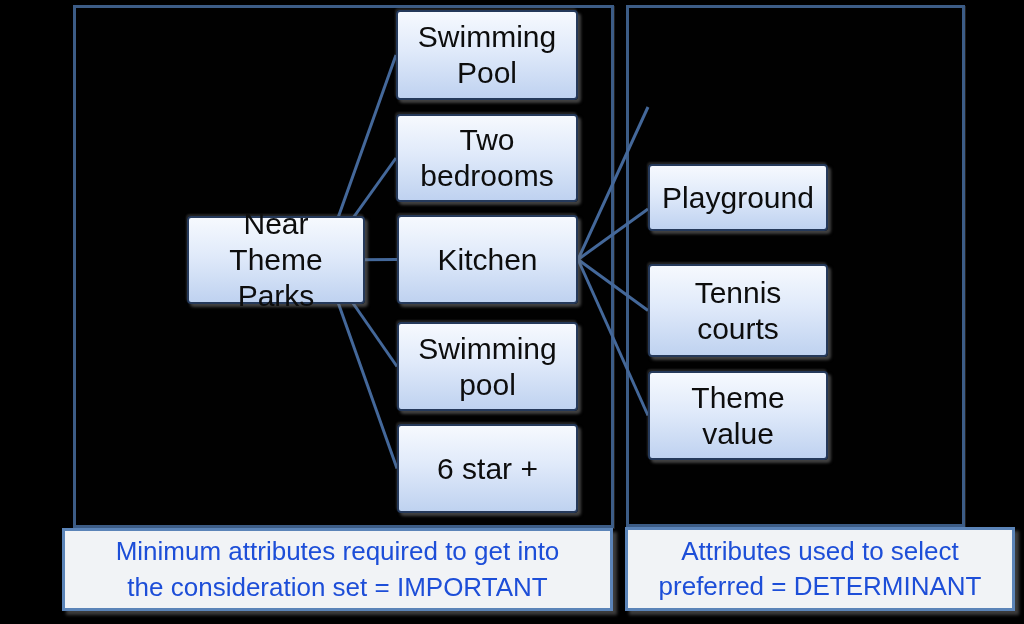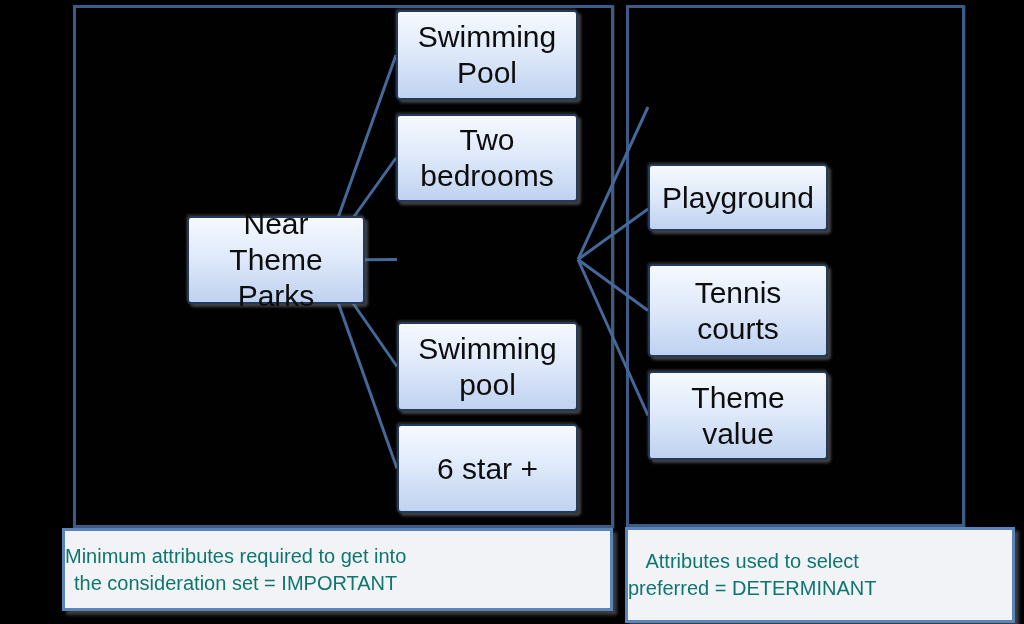--- a/index.html
+++ b/index.html
@@ -64,33 +64,33 @@
   .n-r0   { left: 648px; top: 62px;  width: 180px; height: 90px; }
   .n-r1   { left: 648px; top: 164px; width: 180px; height: 67px; align-items: center; }
   .n-r2   { left: 648px; top: 264px; width: 180px; height: 93px; }
   .n-r3   { left: 648px; top: 371px; width: 180px; height: 89px; }
 
   .caption {
     position: absolute;
     box-sizing: border-box;
     display: flex;
     align-items: center;
-    justify-content: flex-start;
+    justify-content: center;
     text-align: center;
     background: var(--caption-bg, #f1f3f6);
     border: 3px solid var(--caption-border, #5b84b8);
     box-shadow: 4px 4px 3px rgba(110,110,110,0.55);
     z-index: 4;
-    font-size: 20px;
+    font-size: 26px;
     line-height: 1.35;
     white-space: pre-line;
-    color: #0f766e;
+    color: #1d4ed8;
   }
   .caption-left  { left: 62px;  top: 528px; width: 551px; height: 83px; }
-  .caption-right { left: 625px; top: 527px; width: 390px; height: 96px; }
+  .caption-right { left: 625px; top: 527px; width: 390px; height: 84px; }
 </style>
 </head>
 <body>
 
 <div class="stage">
 
   <div class="panel panel-left"></div>
   <div class="panel panel-right"></div>
 
   <svg class="connectors" viewBox="0 0 1024 624" xmlns="http://www.w3.org/2000/svg">
@@ -111,20 +111,23 @@
   </div>
 
   <div class="node n-m0">
     <span>Swimming
 Pool</span>
   </div>
   <div class="node n-m1">
     <span>Two
 bedrooms</span>
   </div>
+  <div class="node n-m2">
+    <span>Kitchen</span>
+  </div>
   <div class="node n-m3">
     <span>Swimming
 pool</span>
   </div>
   <div class="node n-m4">
     <span>6 star +</span>
   </div>
 
   <div class="node n-r1">
     <span>Playground</span>

